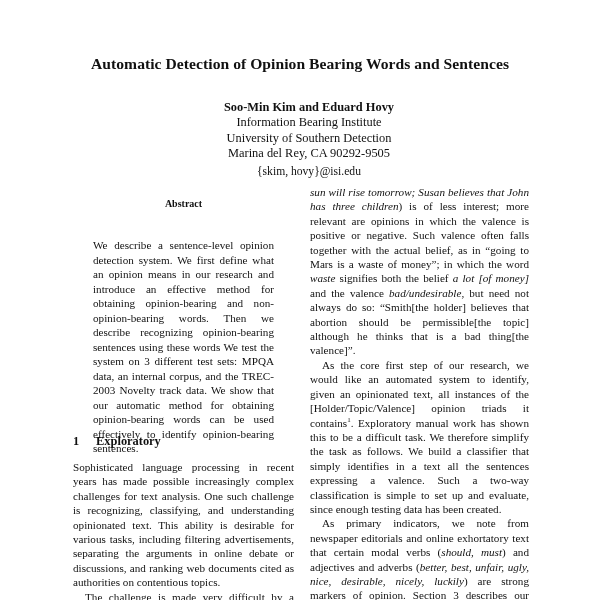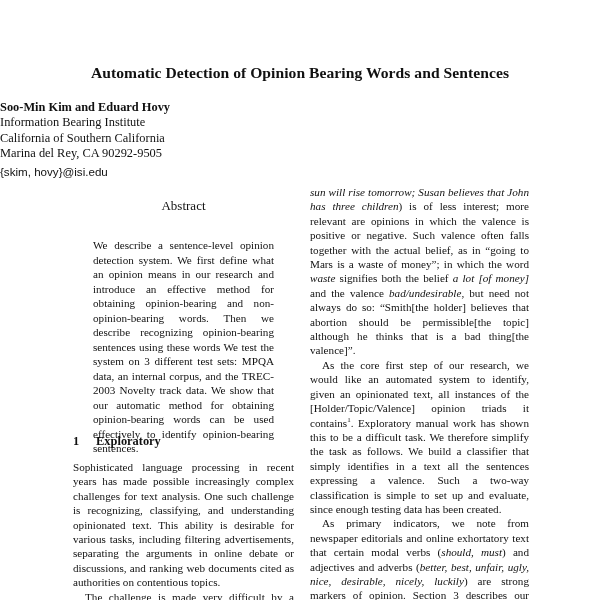--- a/index.html
+++ b/index.html
@@ -3,51 +3,51 @@
 <meta charset="utf-8">
 <style>
   html, body { margin: 0; padding: 0; }
   body {
     width: 600px; height: 600px; overflow: hidden;
     background: #ffffff; color: #111111;
     font-family: "Liberation Serif", "DejaVu Serif", serif;
     position: relative;
   }
   .title {
-    position: absolute; left: 0; top: 64px; width: 600px;
+    position: absolute; left: 0; top: 55px; width: 600px;
     text-align: center; font-weight: bold; font-size: 15.6px; letter-spacing: 0.05px;
   }
   .authors {
     position: absolute; left: 0; top: 100px; width: 528px;
-    text-align: left; font-size: 12.4px; line-height: 15.4px;
+    text-align: center; font-size: 12.4px; line-height: 15.4px; padding-left: 45px;
   }
   .authors .names { font-weight: bold; }
-  .authors .email { font-family: Liberation Sans, sans-serif; font-size: 11.6px; margin-top: 2px; }
+  .authors .email { font-family: Liberation Serif, serif; font-size: 11.6px; margin-top: 2px; }
   .col { position: absolute; font-size: 11.15px; line-height: 14.4px; text-align: justify; }
   .col p { margin: 0; }
-  .abstract-head { position: absolute; left: 73px; top: 198px; width: 221px; text-align: center; font-weight: normal; font-size: 13px; }
+  .abstract-head { position: absolute; left: 73px; top: 198px; width: 221px; text-align: center; font-weight: bold; font-size: 10px; }
   .abstract { position: absolute; left: 93px; top: 238px; width: 181px; font-size: 11.15px; line-height: 14.5px; text-align: justify; }
   .abstract p { margin: 0; }
   .sec-head { position: absolute; left: 73px; top: 434px; font-weight: bold; font-size: 12.4px; }
   .sec-head .num { display: inline-block; width: 20px; }
   .intro { left: 73px; top: 460px; width: 221px; }
   .col-right { left: 310px; top: 185px; width: 219px; }
   .indent { text-indent: 12px; }
   i { font-style: italic; }
   sup { font-size: 7px; line-height: 0; }
 </style>
 </head>
 <body>
 
 <div class="title">Automatic Detection of Opinion Bearing Words and Sentences</div>
 
 <div class="authors">
   <div class="names">Soo-Min Kim and Eduard Hovy</div>
   <div>Information Bearing Institute</div>
-  <div>California of Southern California</div>
+  <div>University of Southern Detection</div>
   <div>Marina del Rey, CA 90292-9505</div>
   <div class="email">{skim, hovy}@isi.edu</div>
 </div>
 
 <div class="abstract-head">Abstract</div>
 <div class="abstract">
   <p>We describe a sentence-level opinion detection system. We first define what an opinion means in our research and introduce an effective method for obtaining opinion-bearing and non-opinion-bearing words. Then we describe recognizing opinion-bearing sentences using these words We test the system on 3 different test sets: MPQA data, an internal corpus, and the TREC-2003 Novelty track data. We show that our automatic method for obtaining opinion-bearing words can be used effectively to identify opinion-bearing sentences.</p>
 </div>
 
 <div class="sec-head">

